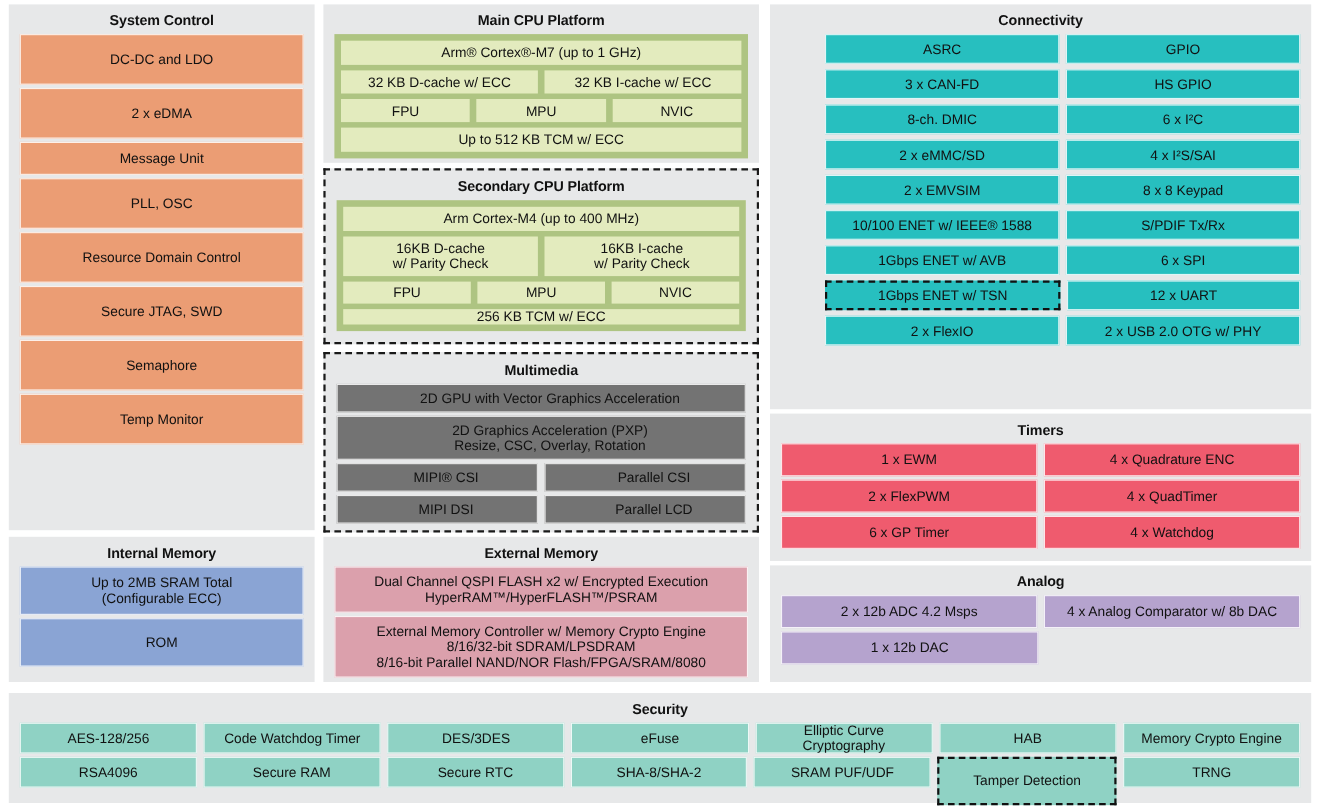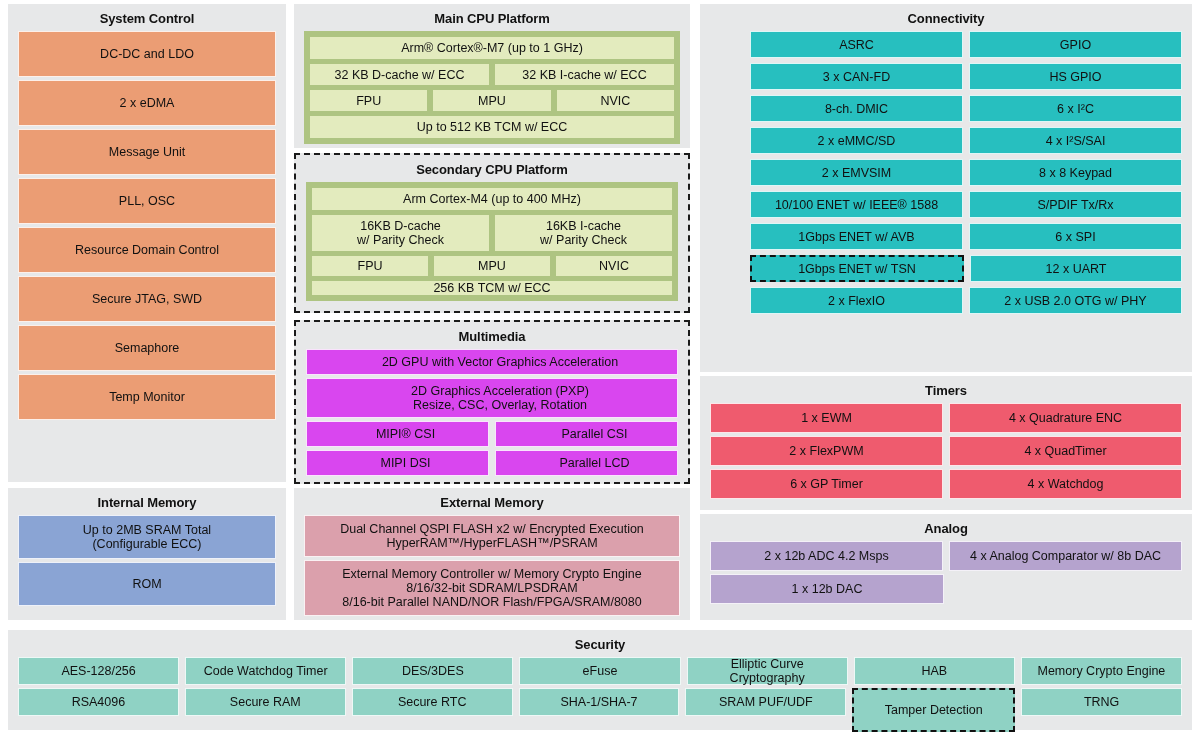--- a/index.html
+++ b/index.html
@@ -46,21 +46,21 @@
   .cell.dashedbox { border: 2px dashed #111; }
   .cell.empty { background: transparent; border: none; }
 
   
   .c-salmon { background: #eb9d74; }
   .c-blue   { background: #8aa4d4; }
   .c-teal   { background: #27bfbf; }
   .c-red    { background: #ef5b6e; }
   .c-purple { background: #b5a3ce; }
   .c-pink   { background: #dba0ac; }
-  .c-gold   { background: #d946ef; padding-left: 20px; }
+  .c-gold   { background: #737373; padding-left: 20px; }
   .c-green  { background: #e3ebbe; }
   .c-sec    { background: #8fd2c4; }
 
   
   .cpu-wrap {
     background: #aec482;
     padding: 6px;
     display: flex; flex-direction: column; gap: 5px;
   }
   .cpu-wrap .row { gap: 6px; justify-content: center; }
@@ -74,21 +74,21 @@
   <div class="panel" style="left:8px; top:4px; width:278px; height:478px;">
     <div class="panel-title">System Control</div>
     <div class="rows">
       <div class="row">
           <div class="cell c-salmon" style="height:46px">DC-DC and LDO</div>
         </div>
       <div class="row">
           <div class="cell c-salmon" style="height:46px">2 x eDMA</div>
         </div>
       <div class="row">
-          <div class="cell c-salmon" style="height:46px">Message Unit</div>
+          <div class="cell c-salmon" style="height:30px">Message Unit</div>
         </div>
       <div class="row">
           <div class="cell c-salmon" style="height:46px">PLL, OSC</div>
         </div>
       <div class="row">
           <div class="cell c-salmon" style="height:46px">Resource Domain Control</div>
         </div>
       <div class="row">
           <div class="cell c-salmon" style="height:46px">Secure JTAG, SWD</div>
         </div>
@@ -277,21 +277,21 @@
         <div class="cell c-sec" style="height:28px">DES/3DES</div>
         <div class="cell c-sec" style="height:28px">eFuse</div>
         <div class="cell c-sec" style="height:28px">Elliptic Curve Cryptography</div>
         <div class="cell c-sec" style="height:28px">HAB</div>
         <div class="cell c-sec" style="height:28px">Memory Crypto Engine</div>
       </div>
       <div class="row">
         <div class="cell c-sec" style="height:28px">RSA4096</div>
         <div class="cell c-sec" style="height:28px">Secure RAM</div>
         <div class="cell c-sec" style="height:28px">Secure RTC</div>
-        <div class="cell c-sec" style="height:28px">SHA-1/SHA-7</div>
+        <div class="cell c-sec" style="height:28px">SHA-8/SHA-2</div>
         <div class="cell c-sec" style="height:28px">SRAM PUF/UDF</div>
         <div class="cell c-sec dashedbox" style="height:44px">Tamper Detection</div>
         <div class="cell c-sec" style="height:28px">TRNG</div>
       </div>
     </div>
   </div>
 
 </div>
 
 </body></html>

